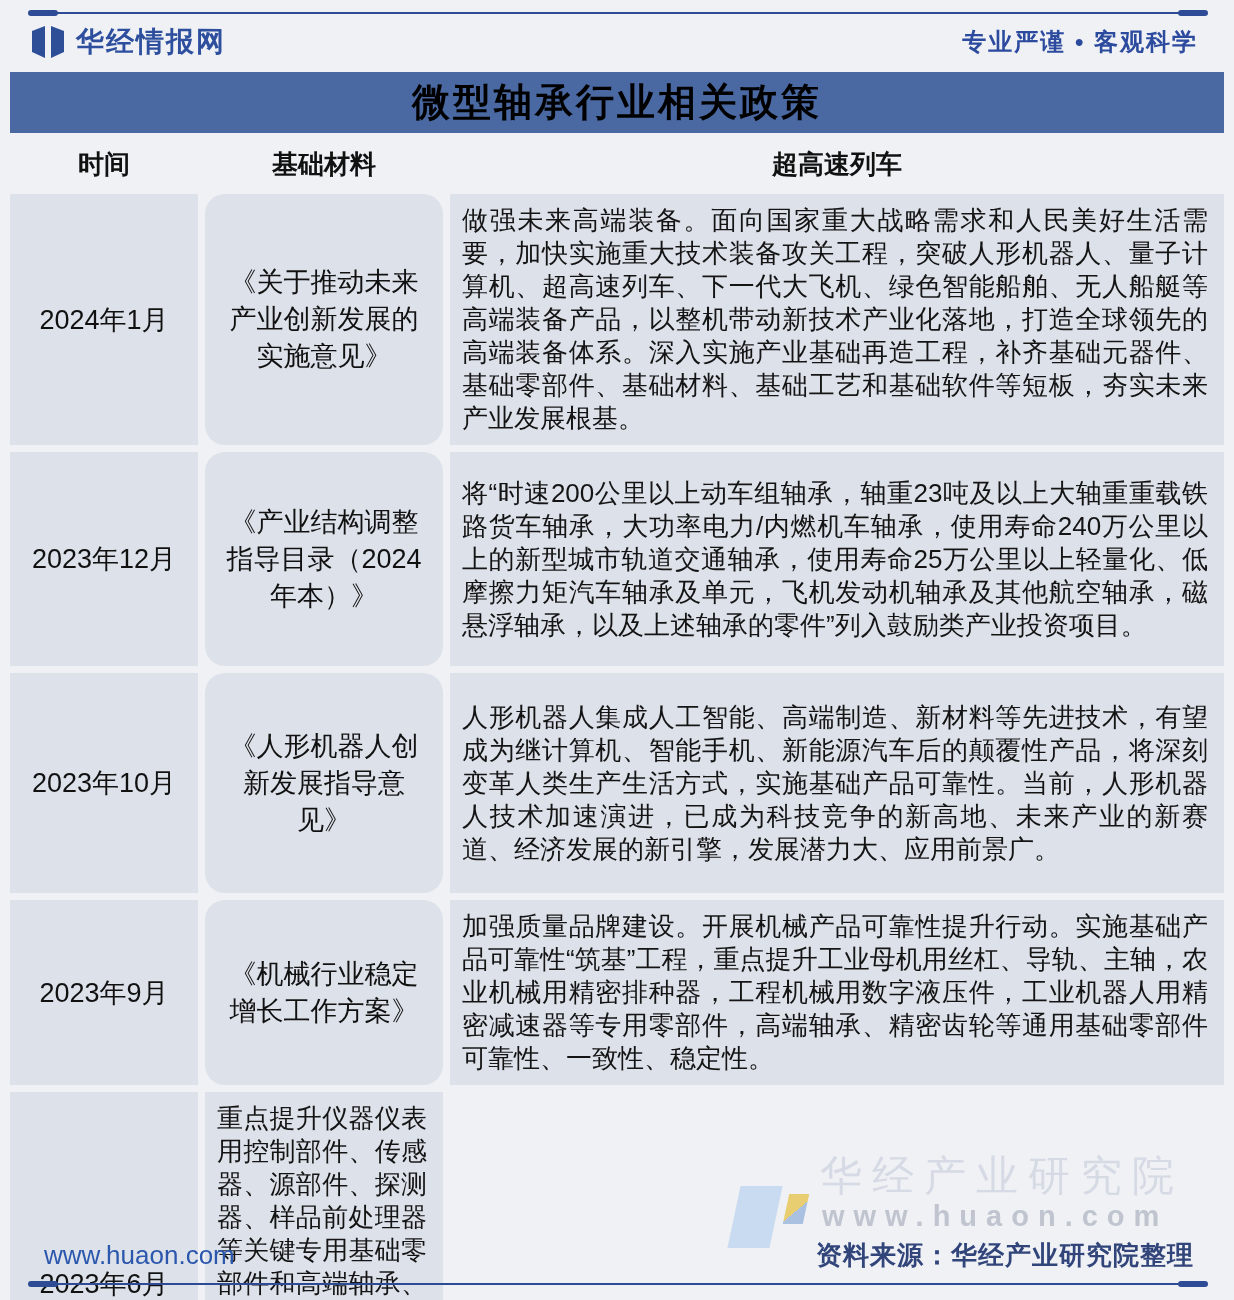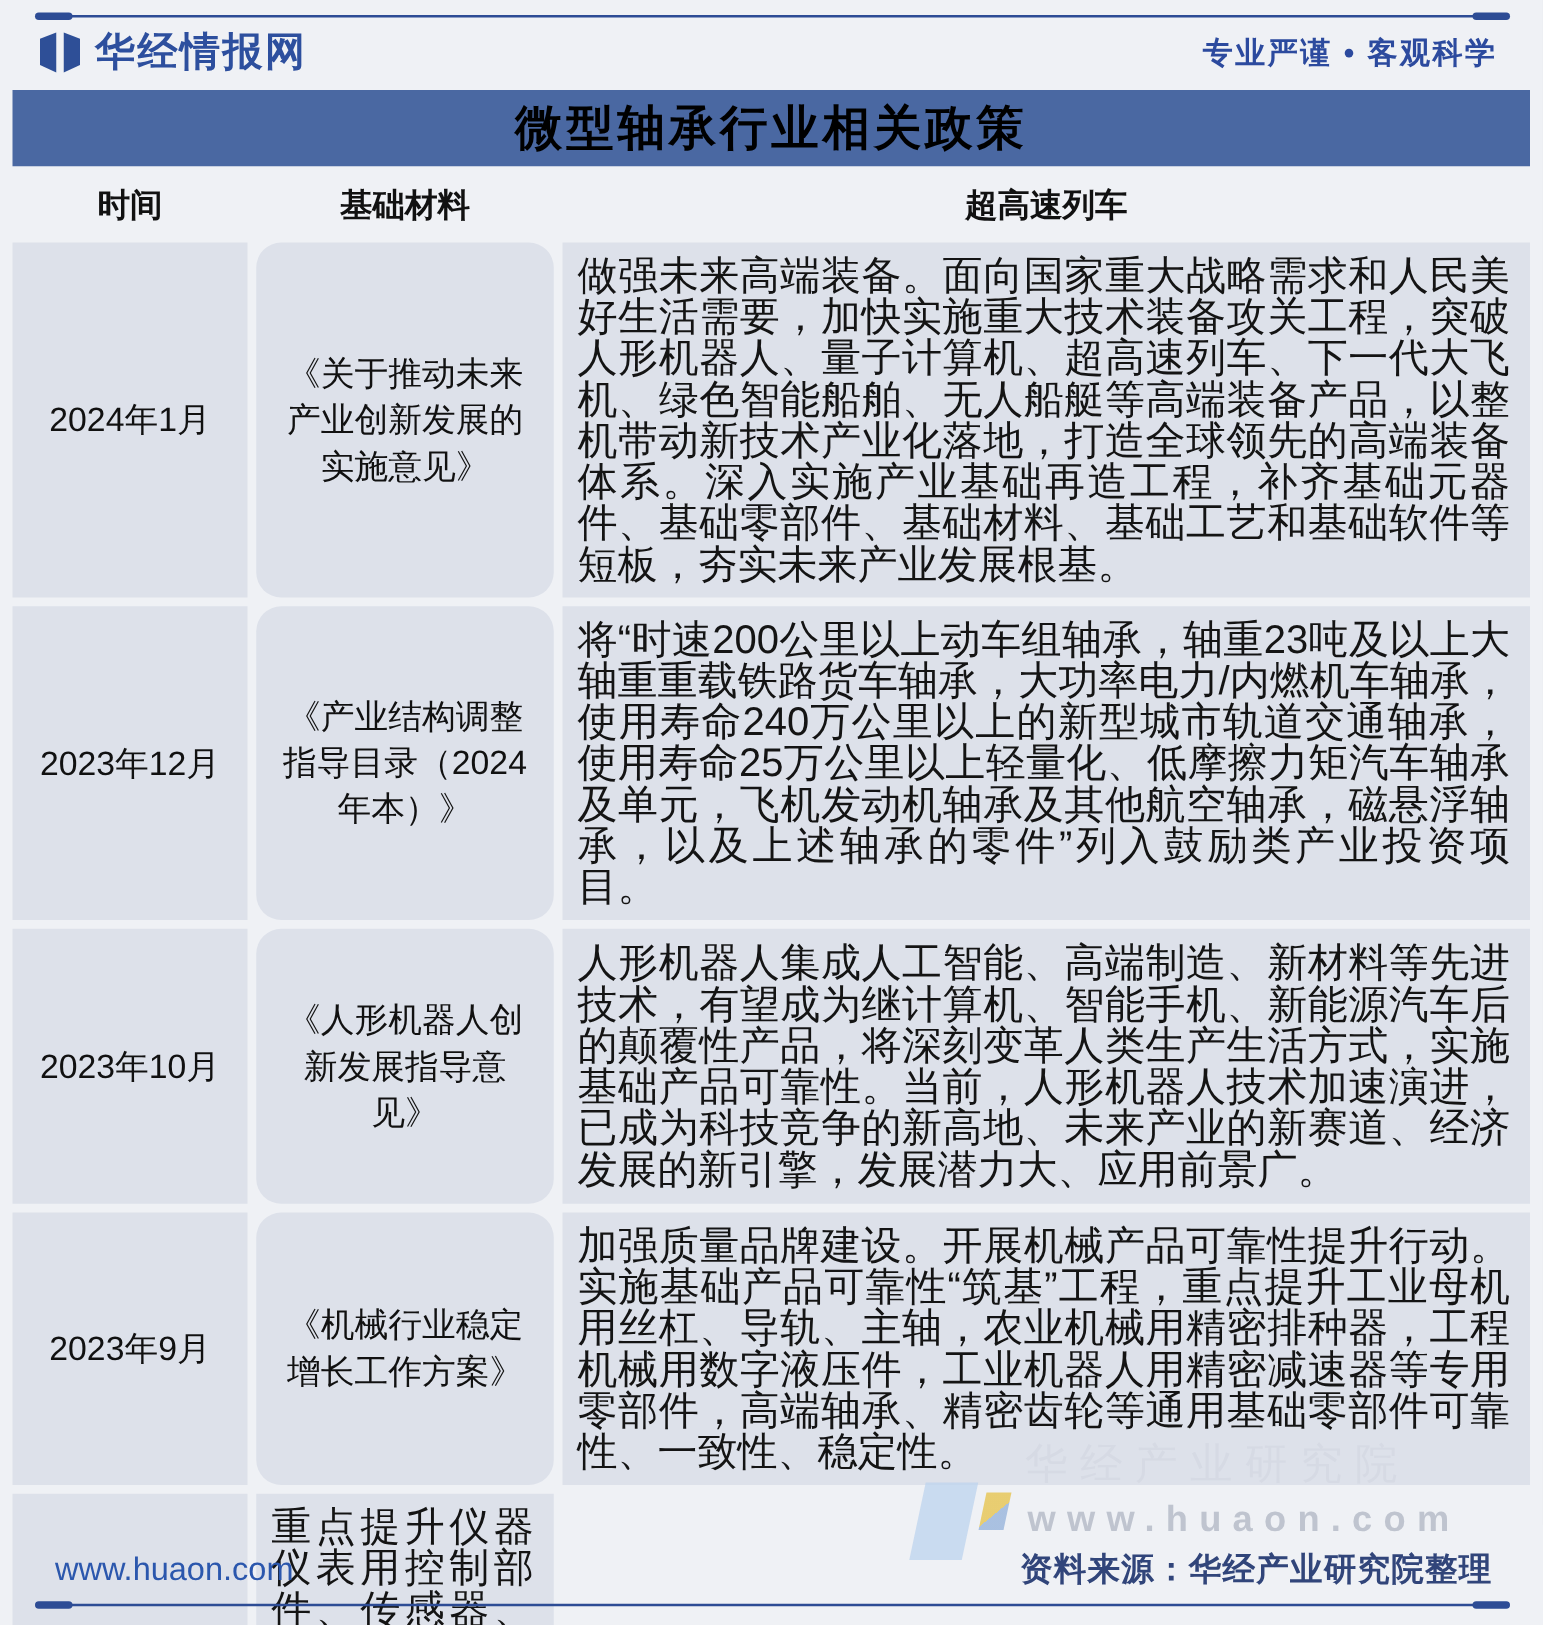--- a/index.html
+++ b/index.html
@@ -13,21 +13,21 @@
   .rule::before,.rule::after{content:"";position:absolute;top:-2px;width:30px;height:6px;border-radius:3px;background:#2d4c95;}
   .rule::before{left:-2px;}
   .rule::after{right:-2px;}
   .rule-top{top:12px;}
   .rule-bottom{top:1283px;}
 
   
   .hdr{display:flex;justify-content:space-between;align-items:center;padding:24px 36px 8px 30px;height:36px;}
   .logo{display:flex;align-items:center;gap:10px;}
   .logo svg{display:block;}
-  .logo-text{font-size:32px;font-weight:bold;color:#2d4f9e;letter-spacing:2px;}
+  .logo-text{font-size:28px;font-weight:bold;color:#2d4f9e;letter-spacing:2px;}
   .tagline{font-size:24px;font-weight:bold;color:#2c4a9e;letter-spacing:2px;}
 
   
   .title-bar{
     margin:4px 10px 0 10px;height:61px;background:#4a68a2;
     display:flex;align-items:center;justify-content:center;
   }
   .title-bar span{
     font-family:"Liberation Serif","DejaVu Serif",serif;
     font-size:38px;font-weight:bold;color:#000000;letter-spacing:3px;
@@ -38,31 +38,31 @@
   .thead{margin:0 10px;padding:14px 0 12px 0;}
   .thead span{font-size:26px;font-weight:bold;color:#111;text-align:center;}
   .tbody{margin:0 10px;}
   .row{margin-bottom:7px;}
   .cell{background:#dde1ea;}
   .c-time{display:flex;align-items:center;justify-content:center;
     font-size:27px;color:#111;}
   .c-policy{display:flex;align-items:center;justify-content:center;text-align:center;
     font-size:27px;line-height:37px;color:#111;padding:0 14px;box-sizing:border-box;border-radius:20px;}
   .c-content{display:flex;align-items:center;
-    font-size:32px;line-height:33px;color:#141414;padding:10px 16px 10px 12px;box-sizing:border-box;
+    font-size:26px;line-height:33px;color:#141414;padding:10px 16px 10px 12px;box-sizing:border-box;
     text-align:justify;}
   .r1{min-height:250px;} .r2{min-height:214px;} .r3{min-height:220px;}
   .r4{min-height:176px;justify-content:center;} .r5{min-height:154px;}
 
   
   .wm{position:absolute;right:60px;top:1148px;width:440px;height:100px;pointer-events:none;}
   .wm-shape1{position:absolute;left:0;top:38px;width:42px;height:62px;background:#bcd3ee;opacity:.75;transform:skewX(-12deg);}
   .wm-shape2{position:absolute;left:52px;top:46px;width:20px;height:30px;opacity:.85;
     background:linear-gradient(135deg,#e7c75a 0 55%,#9db8dd 55% 100%);transform:skewX(-12deg);}
-  .wm-line1{position:absolute;left:86px;top:0;font-size:34px;color:#d6dae4;letter-spacing:10px;white-space:nowrap;}
+  .wm-line1{position:absolute;left:86px;top:0;font-size:42px;color:#d6dae4;letter-spacing:10px;white-space:nowrap;}
   .wm-line2{position:absolute;left:88px;top:52px;font-size:29px;font-weight:bold;color:#bfc4cf;letter-spacing:9px;white-space:nowrap;}
 
   
   .ftr{position:absolute;left:0;right:0;top:1238px;display:flex;justify-content:space-between;align-items:center;padding:0 40px 0 44px;}
   .ftr-site{font-size:26px;color:#2b57ad;}
   .ftr-source{font-size:26px;font-weight:bold;color:#31457a;letter-spacing:1px;}
 </style>
 </head>
 <body>
 

